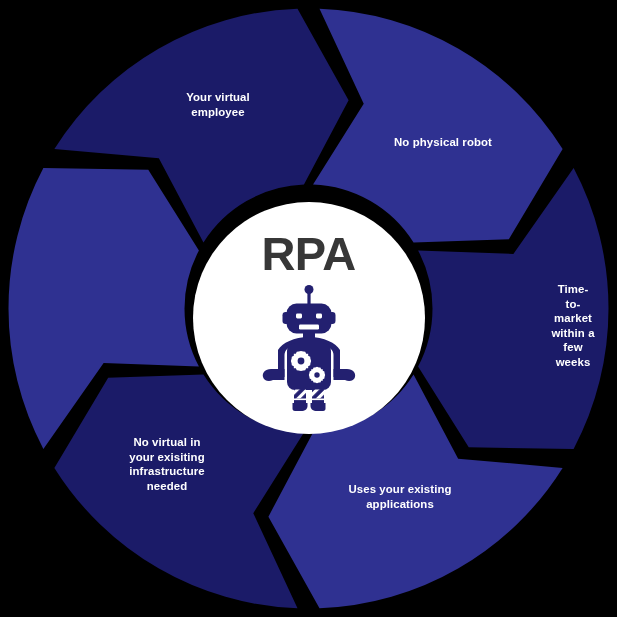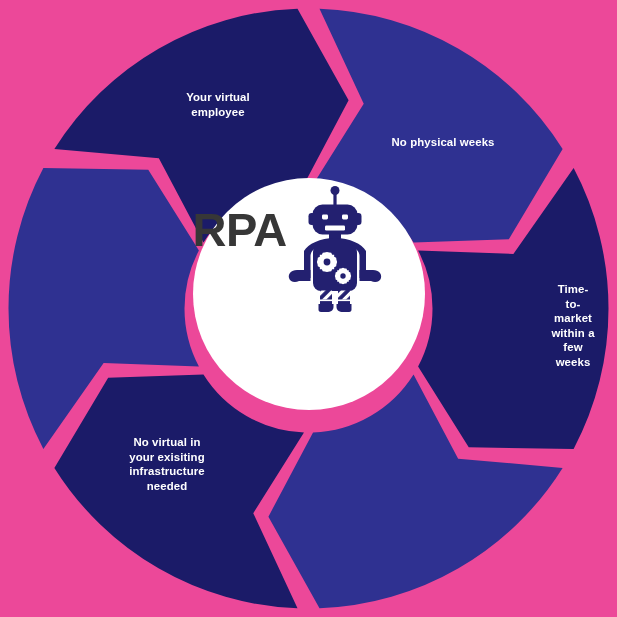--- a/index.html
+++ b/index.html
@@ -11,21 +11,21 @@
   body {
     width: 617px;
     height: 617px;
     font-family: "Liberation Sans", sans-serif;
     overflow: hidden;
   }
   #diagram-root {
     position: relative;
     width: 617px;
     height: 617px;
-    background: #ec4899;
+    background: #000000;
   }
   #ring-svg {
     position: absolute;
     left: 0;
     top: 0;
     width: 617px;
     height: 617px;
     display: block;
   }
   .seg-label {
@@ -37,29 +37,30 @@
     line-height: 1.28;
     text-align: center;
     letter-spacing: 0.1px;
     white-space: pre-line;
     transform: translate(-50%, -50%);
     pointer-events: none;
   }
   #center-hub {
     position: absolute;
     left: 308.5px;
-    top: 294px;
+    top: 318px;
     width: 232px;
     height: 232px;
     margin-left: -116px;
     margin-top: -116px;
     border-radius: 50%;
     background: #ffffff;
     display: flex;
-    flex-direction: row;
+    flex-direction: column;
+    align-items: center;
     justify-content: flex-start;
   }
   #center-title {
     margin-top: 28px;
     font-family: "Liberation Sans", sans-serif;
     font-weight: bold;
     font-size: 47px;
     line-height: 1;
     color: #373737;
     letter-spacing: -0.5px;
@@ -86,23 +87,25 @@
         <path d="M 573.629689026608 168.121055721828 A 300 300 0 0 1 573.629689026608 448.878944278172 L 468.7409354635396 447.305052508076 L 418.08693813099796 366.5232969683111 A 124 124 0 0 0 418.08693813099796 250.4767030316889 L 513.3717288161218 253.9878478512044 Z" fill="#1b1b68"></path>
         <path d="M 562.6365764146411 467.91957385542486 A 300 300 0 0 1 319.4931126119668 608.2985181335969 L 268.411766086143 516.675247091646 L 313.04381987961295 432.41672082855337 A 124 124 0 0 0 413.543118251385 374.39342386024225 L 458.1447729838804 458.6680455976001 Z" fill="#2f3191"></path>
         <path d="M 297.50688738803314 608.2985181335969 A 300 300 0 0 1 54.363423585358845 467.9195738554248 L 108.17083062260349 377.8701945835701 L 203.456881748615 374.39342386024225 A 124 124 0 0 0 303.95618012038705 432.41672082855337 L 253.27304416775857 513.1801977463957 Z" fill="#1b1b68"></path>
         <path d="M 43.37031097339201 448.8789442781721 A 300 300 0 0 1 43.37031097339201 168.12105572182793 L 148.25906453646044 169.69494749192393 L 198.91306186900204 250.47670303168888 A 124 124 0 0 0 198.91306186900204 366.5232969683112 L 103.62827118387818 363.0121521487957 Z" fill="#2f3191"></path>
         <path d="M 54.36342358535879 149.08042614457523 A 300 300 0 0 1 297.50688738803296 8.701481866403128 L 348.58823391385687 100.32475290835393 L 303.95618012038693 184.58327917144663 A 124 124 0 0 0 203.45688174861496 242.60657613975775 L 158.85522701611958 158.33195440239993 Z" fill="#1b1b68"></path>
       </g>
   </svg>
 
   <div class="seg-label" style="left:218px; top:105px;">Your virtual
 employee</div>
-  <div class="seg-label" style="left:443px; top:142px;">No physical weeks</div>
+  <div class="seg-label" style="left:443px; top:142px;">No physical robot</div>
   <div class="seg-label" style="left:529px; top:326px;margin-left:44px;">Time-to-market
 within a few weeks</div>
+  <div class="seg-label" style="left:400px; top:497px;">Uses your existing
+applications</div>
   <div class="seg-label" style="left:167px; top:464px;">No virtual in
 your exisiting
 infrastructure
 needed</div>
 
   <div id="center-hub">
     <div id="center-title">RPA</div>
     <div id="robot-icon-wrap">
       <svg viewBox="0 0 96 126" xmlns="http://www.w3.org/2000/svg">
         <defs>

